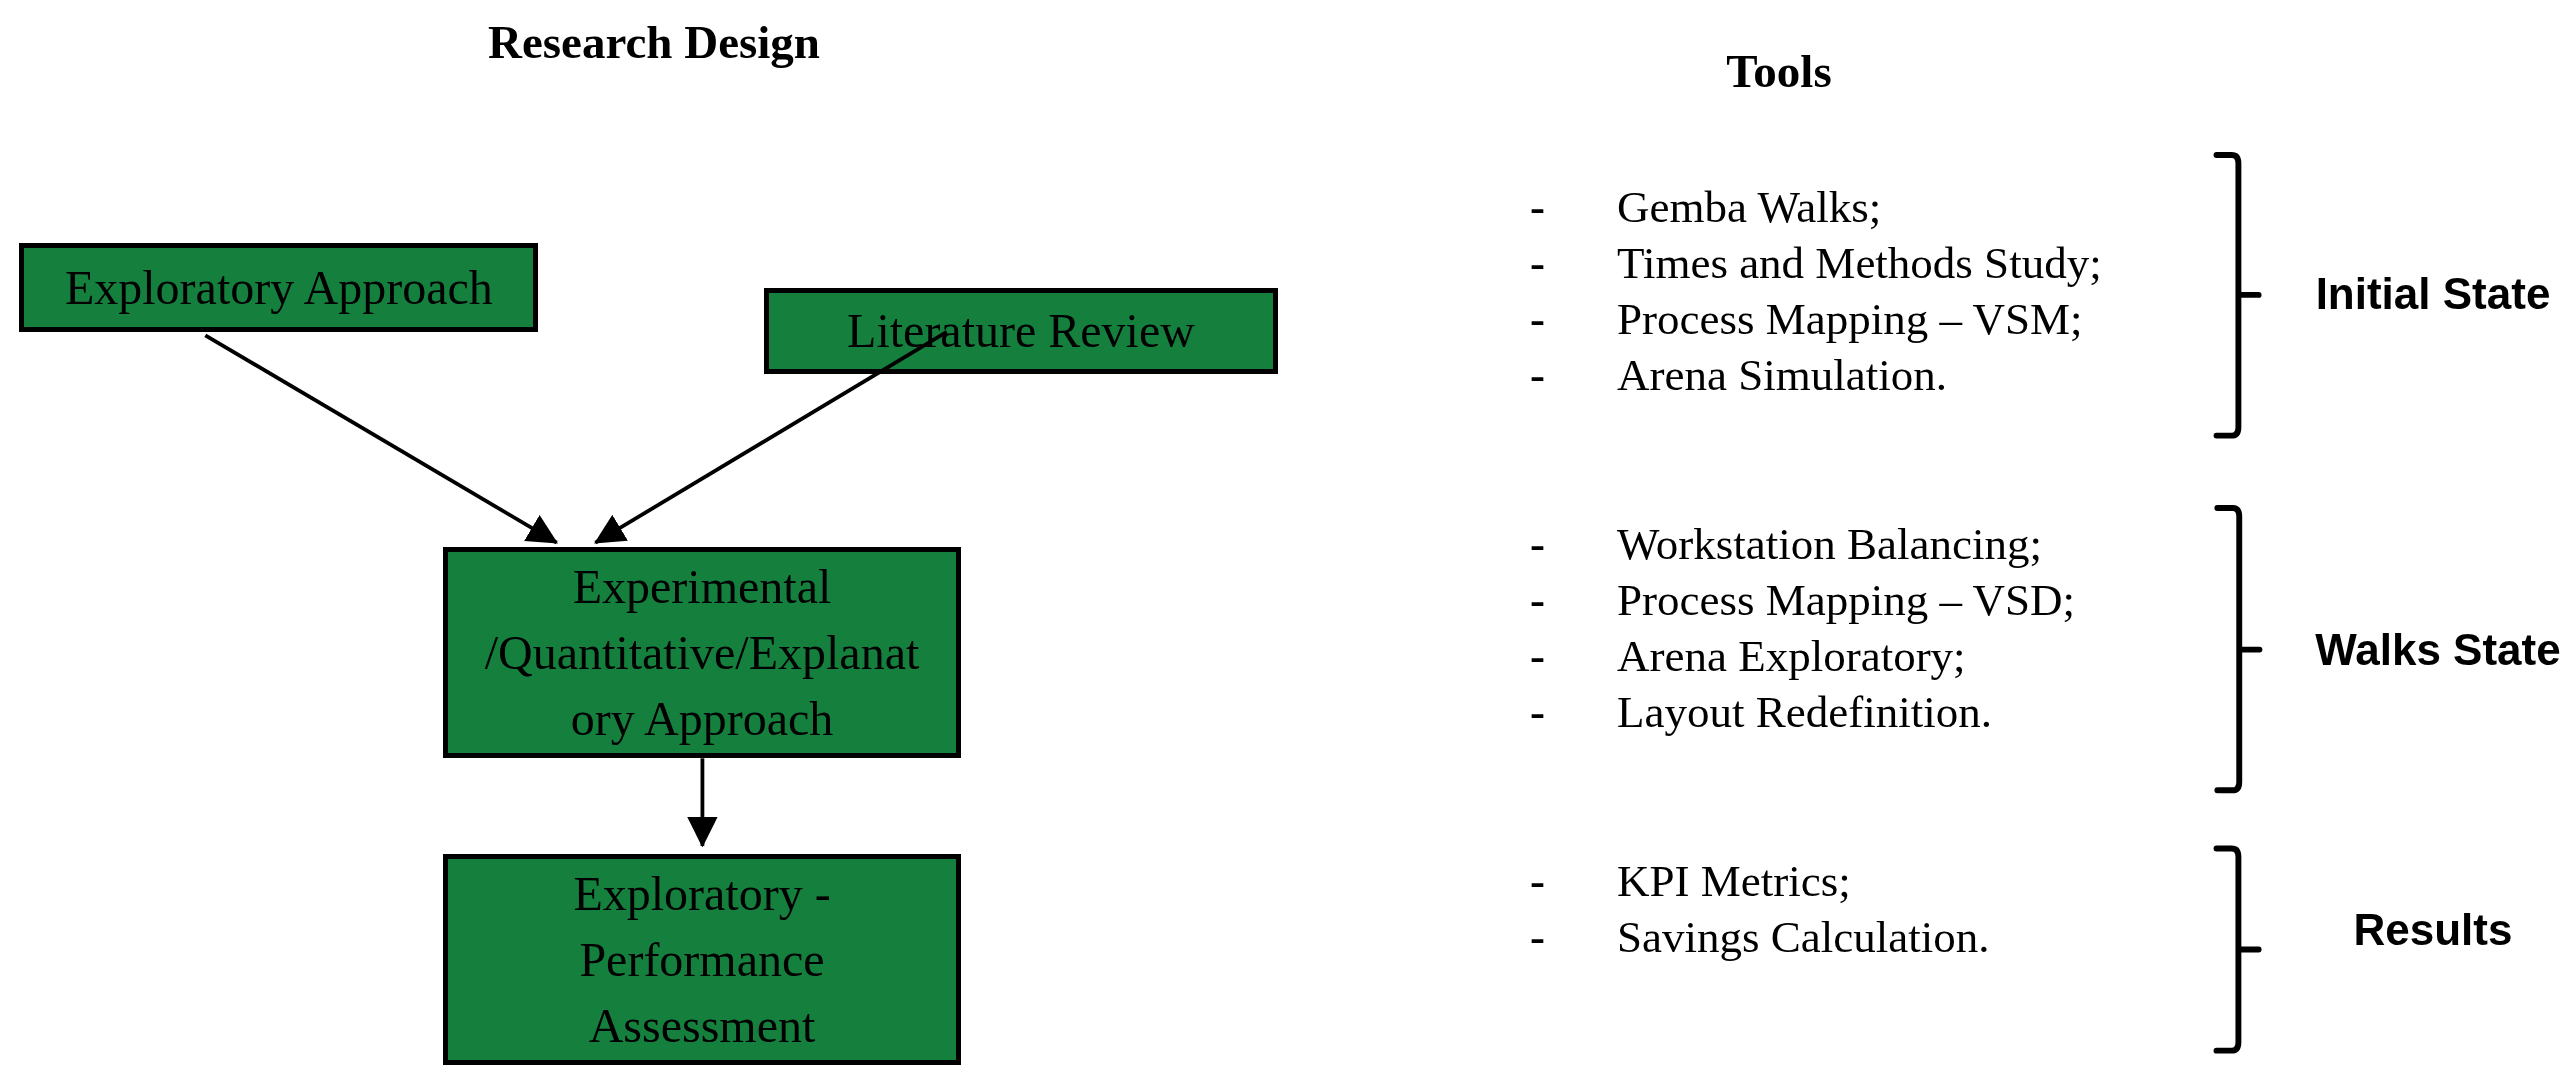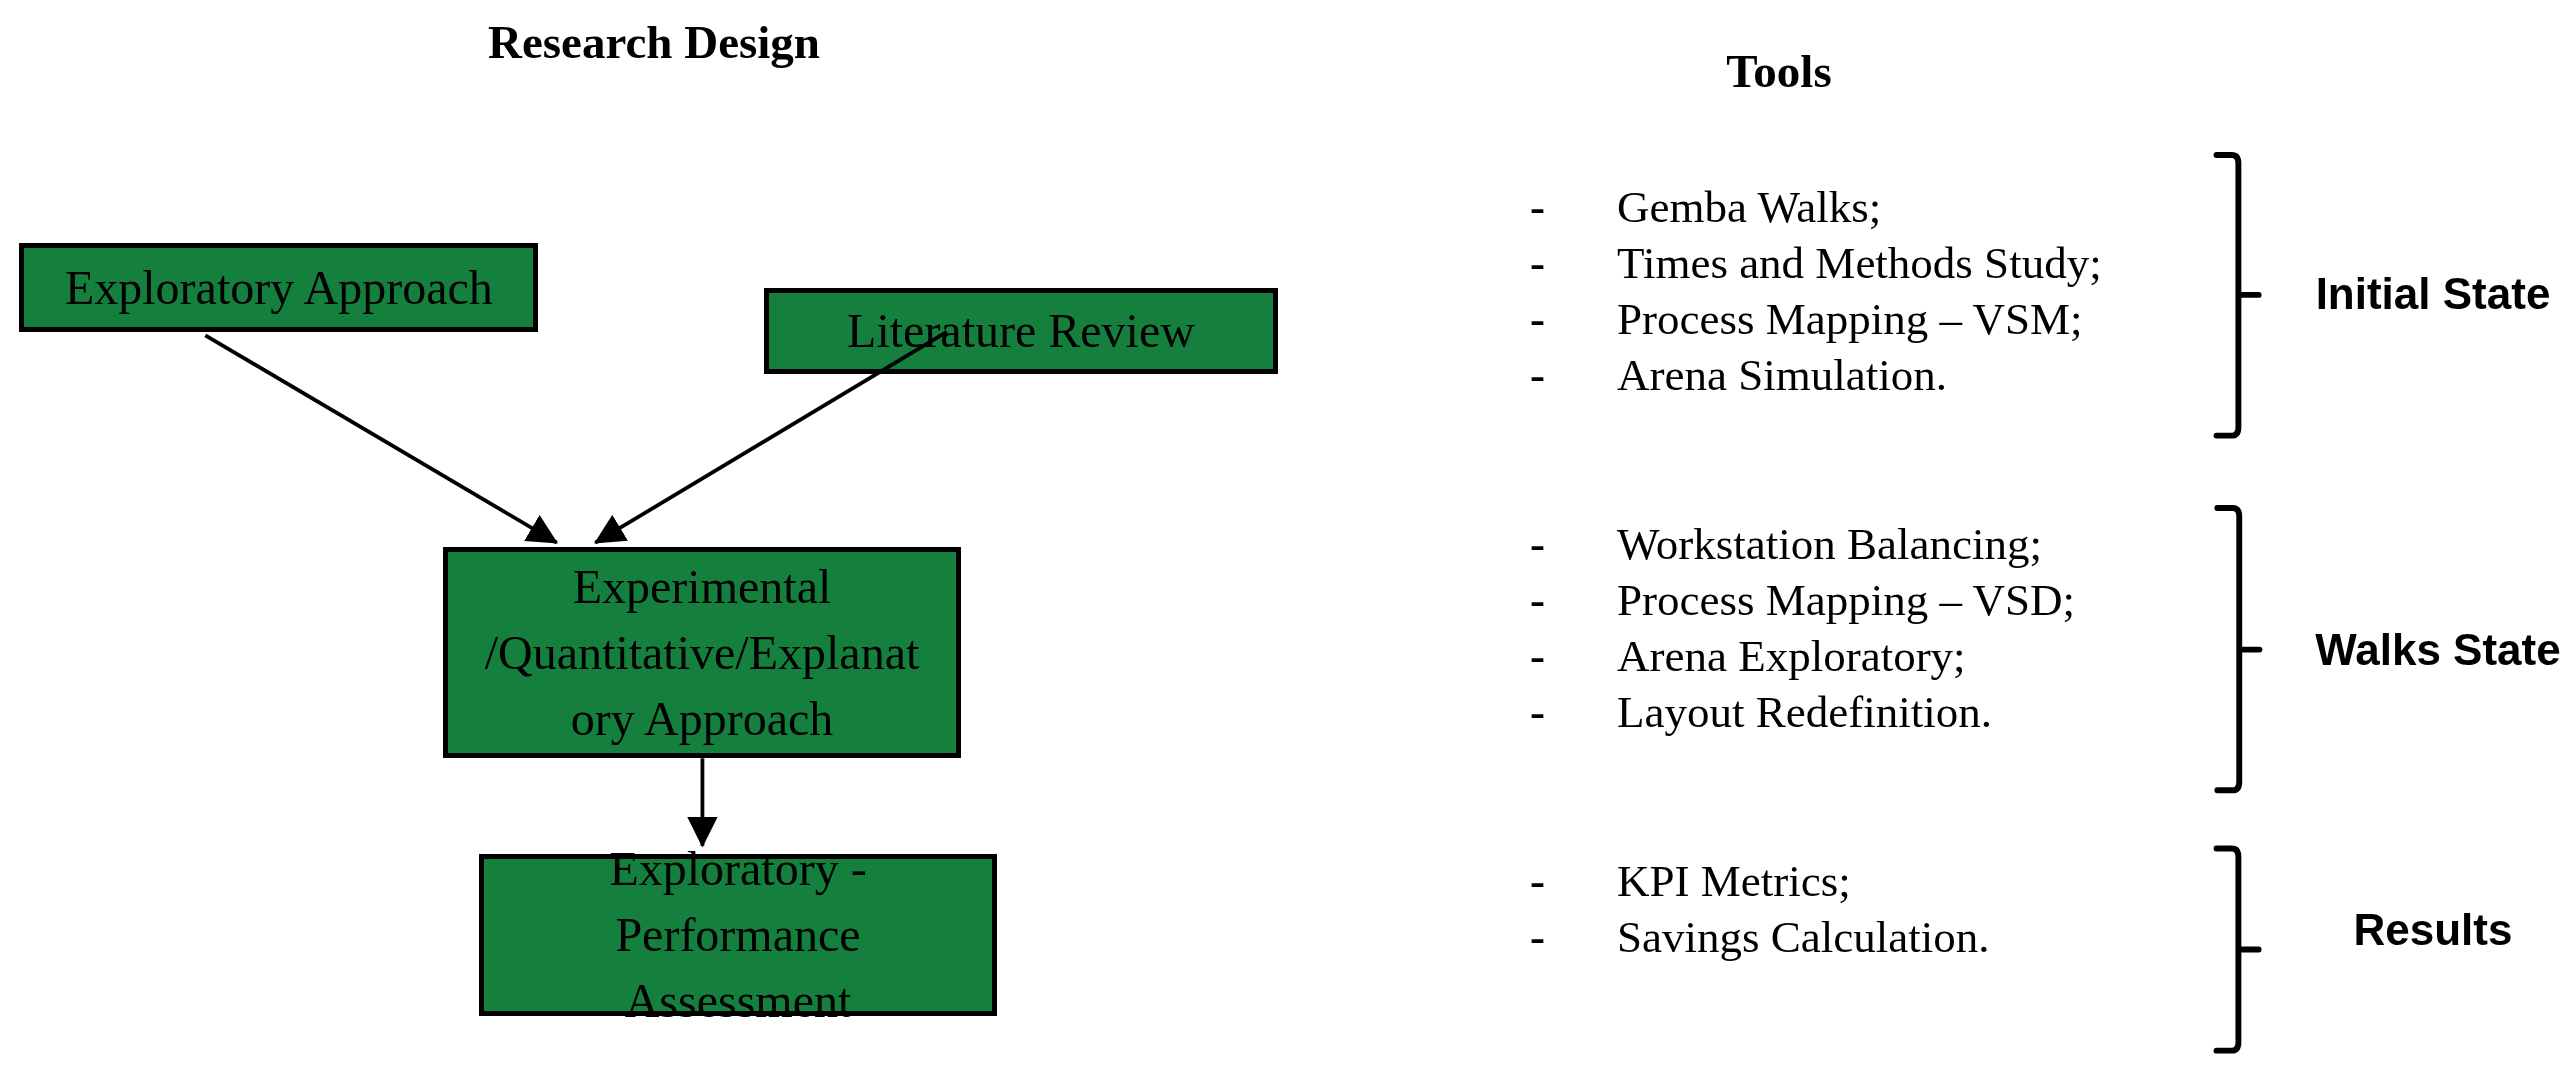--- a/index.html
+++ b/index.html
@@ -65,21 +65,21 @@
   <div class="col-title" style="left:1644px;top:18.5px;width:270px;margin-top:24px;">Tools</div>
 
   <div class="flow-box" style="left:19.4px;top:243px;width:519px;height:89px;">Exploratory Approach</div>
 
   <div class="flow-box" style="left:764px;top:243px;width:514px;height:86px;margin-top:45px;">Literature Review</div>
 
   <div class="flow-box" style="left:443px;top:547px;width:518px;height:211px;">Experimental
 /Quantitative/Explanat
 ory Approach</div>
 
-  <div class="flow-box" style="left:443px;top:854px;width:518px;height:162px;margin-left:36px;">Exploratory -
+  <div class="flow-box" style="left:443px;top:854px;width:518px;height:211px;">Exploratory -
 Performance
 Assessment</div>
 
   <svg class="overlay" viewBox="0 0 3056 1283">
     <defs>
       <marker id="arrowhead" viewBox="0 0 10 10" refX="9.5" refY="5" markerWidth="8" markerHeight="8" orient="auto" markerUnits="strokeWidth">
         <path d="M 0 0 L 10 5 L 0 10 z" fill="#000"></path>
       </marker>
     </defs>
 

